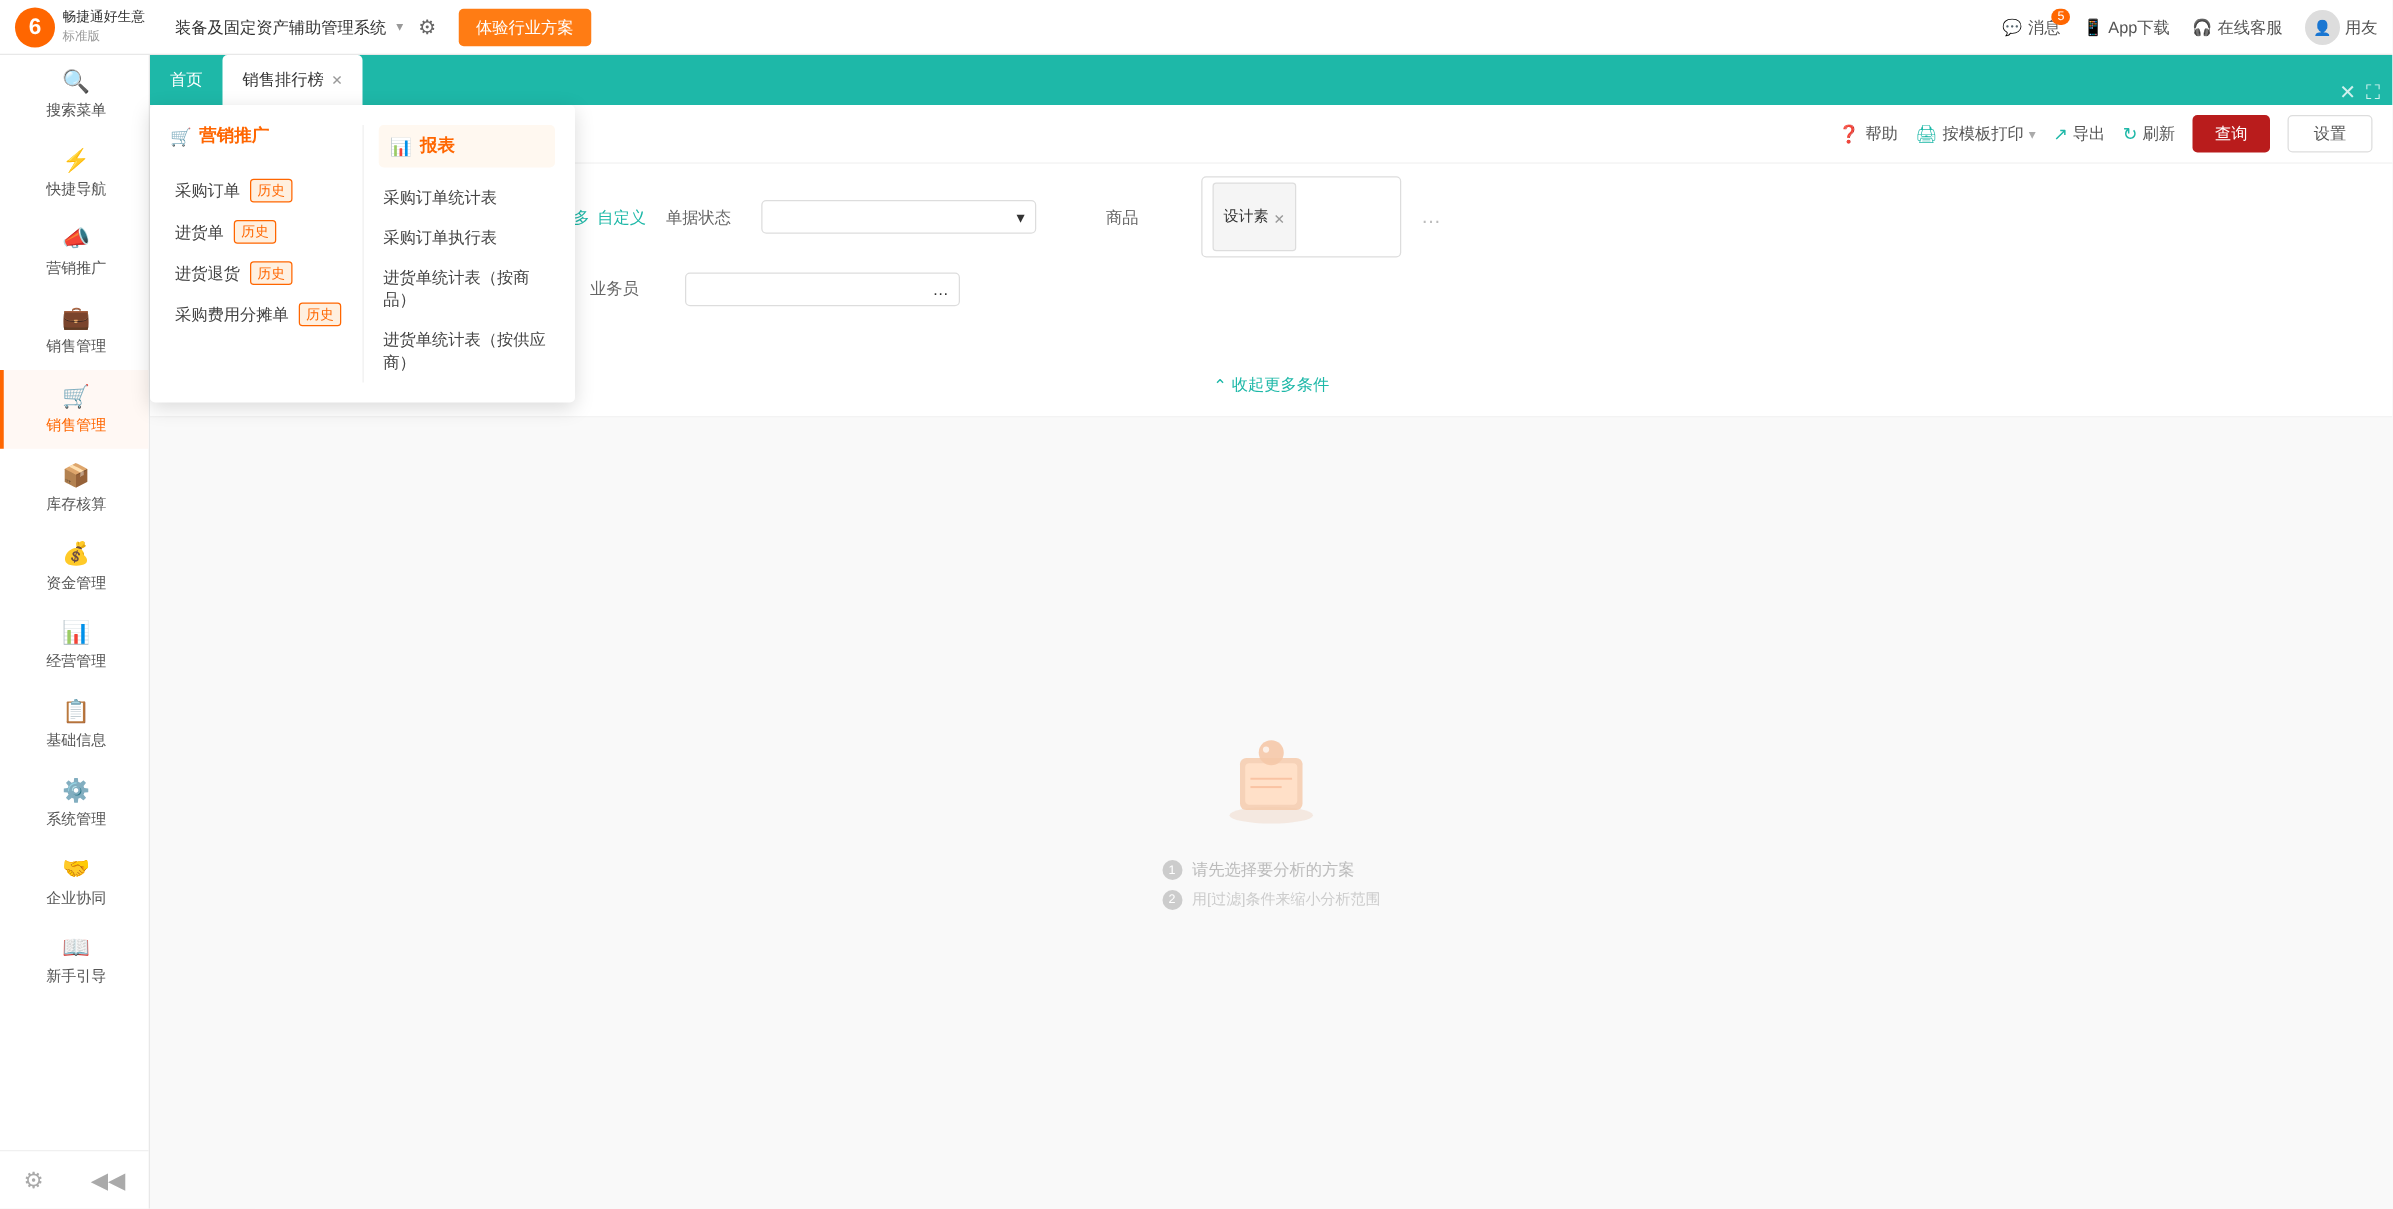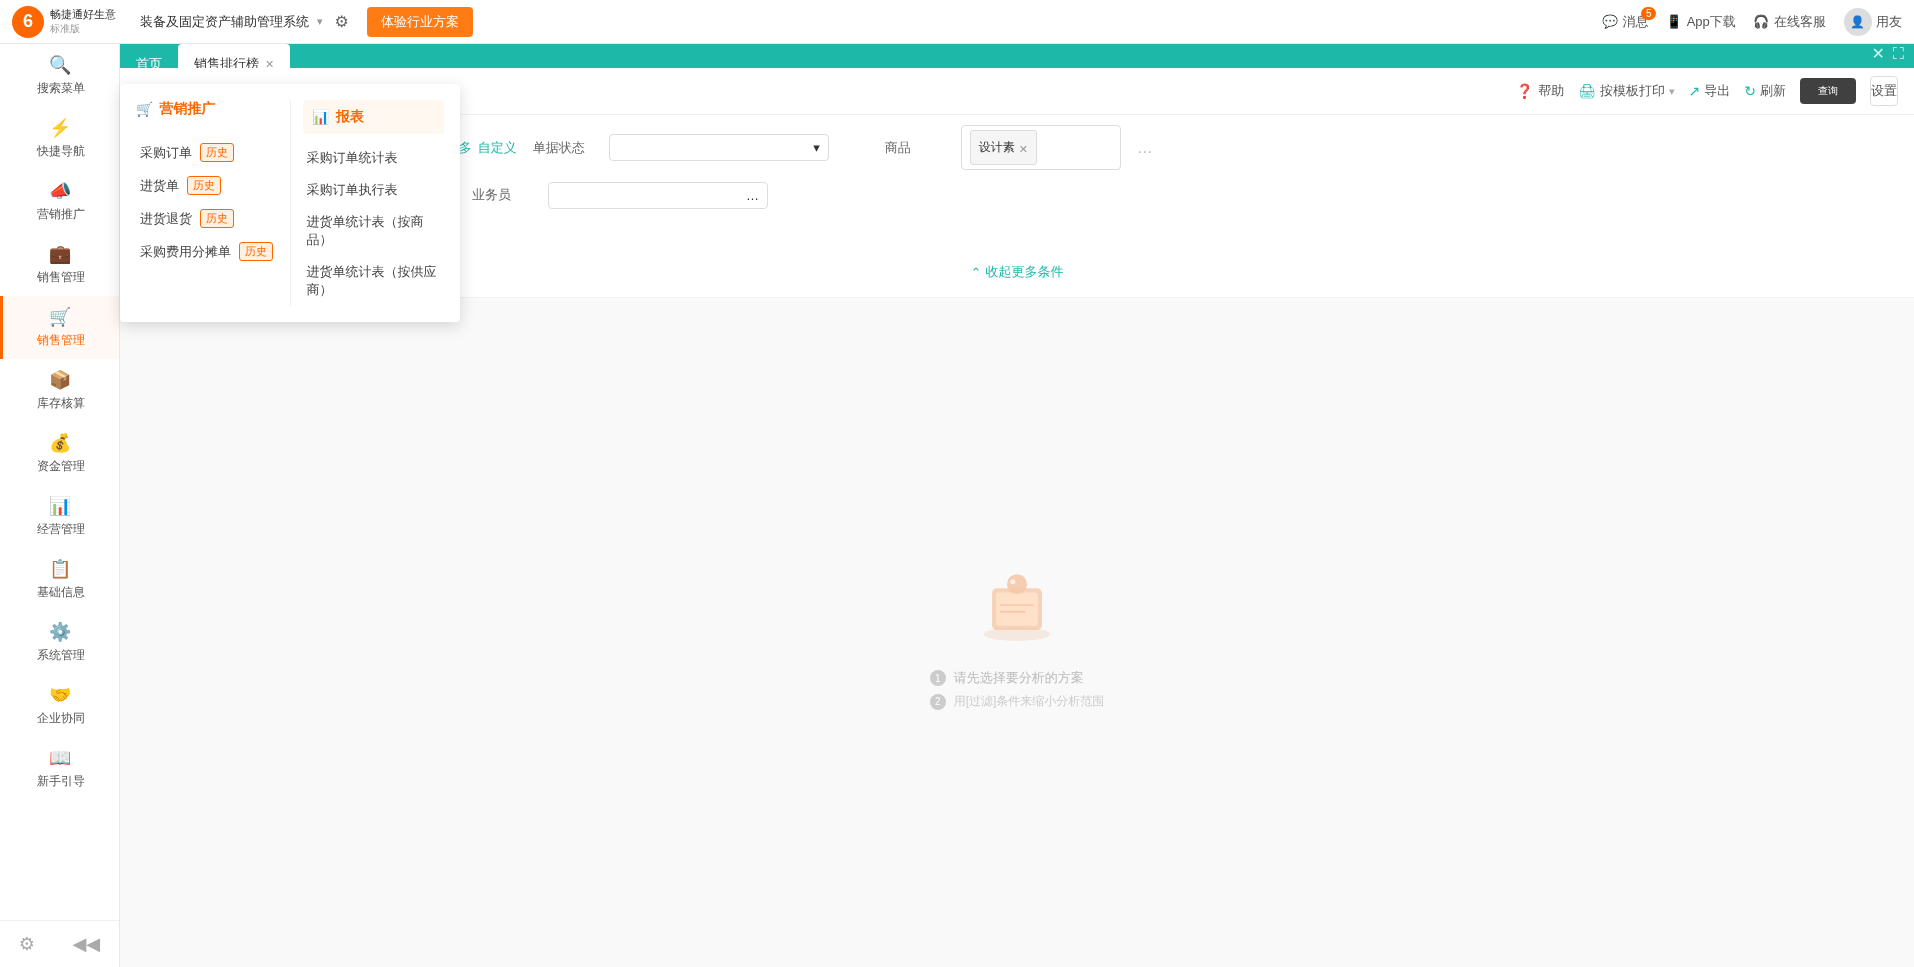--- a/index.html
+++ b/index.html
@@ -118,24 +118,24 @@
       color: #555;
       font-size: 12px;
       gap: 4px;
       border-left: 3px solid transparent;
     }
     .sidebar-item.active { background: #fff8f4; color: #f60; border-left-color: #f60; }
     .sidebar-item .s-icon { font-size: 18px; }
 
     
     .tab-bar {
-      height: 24px;
+      height: 40px;
       background: #1eb8a8;
       display: flex;
-      align-items: flex-start;
+      align-items: flex-end;
       padding: 0 0;
     }
     .tab-item {
       height: 40px;
       display: flex;
       align-items: center;
       padding: 0 16px;
       cursor: pointer;
       font-size: 13px;
       color: rgba(255,255,255,0.85);
@@ -178,33 +178,33 @@
     .toolbar-btn {
       display: flex;
       align-items: center;
       gap: 4px;
       color: #555;
       font-size: 13px;
       cursor: pointer;
     }
     .toolbar-btn .t-icon { color: #1eb8a8; font-size: 14px; }
     .query-btn {
-      background: #404040;
+      background: #b91c1c;
       color: #fff;
       border: none;
       padding: 6px 18px;
       border-radius: 4px;
       cursor: pointer;
-      font-size: 10px;
+      font-size: 13px;
     }
     .set-btn {
       background: #fff;
       color: #555;
       border: 1px solid #ddd;
-      padding: 5px 0;
+      padding: 5px 20px;
       border-radius: 4px;
       cursor: pointer;
       font-size: 13px;
     }
 
     
     .filter-area {
       background: #fff;
       padding: 10px 16px;
       border-bottom: 1px solid #f0f0f0;
@@ -240,21 +240,21 @@
     }
     .date-quick {
       color: #1eb8a8;
       cursor: pointer;
       font-size: 13px;
     }
     .tag-chip {
       background: #f5f5f5;
       border: 1px solid #ddd;
       border-radius: 3px;
-      padding: 8px 8px;
+      padding: 18px 8px;
       font-size: 12px;
       color: #333;
       display: flex;
       align-items: flex-end;
       gap: 4px;
     }
     .tag-chip .chip-close { color: #999; cursor: pointer; font-size: 11px; }
     .filter-dots { color: #bbb; cursor: pointer; font-size: 16px; }
     .collapse-btn {
       display: flex;

